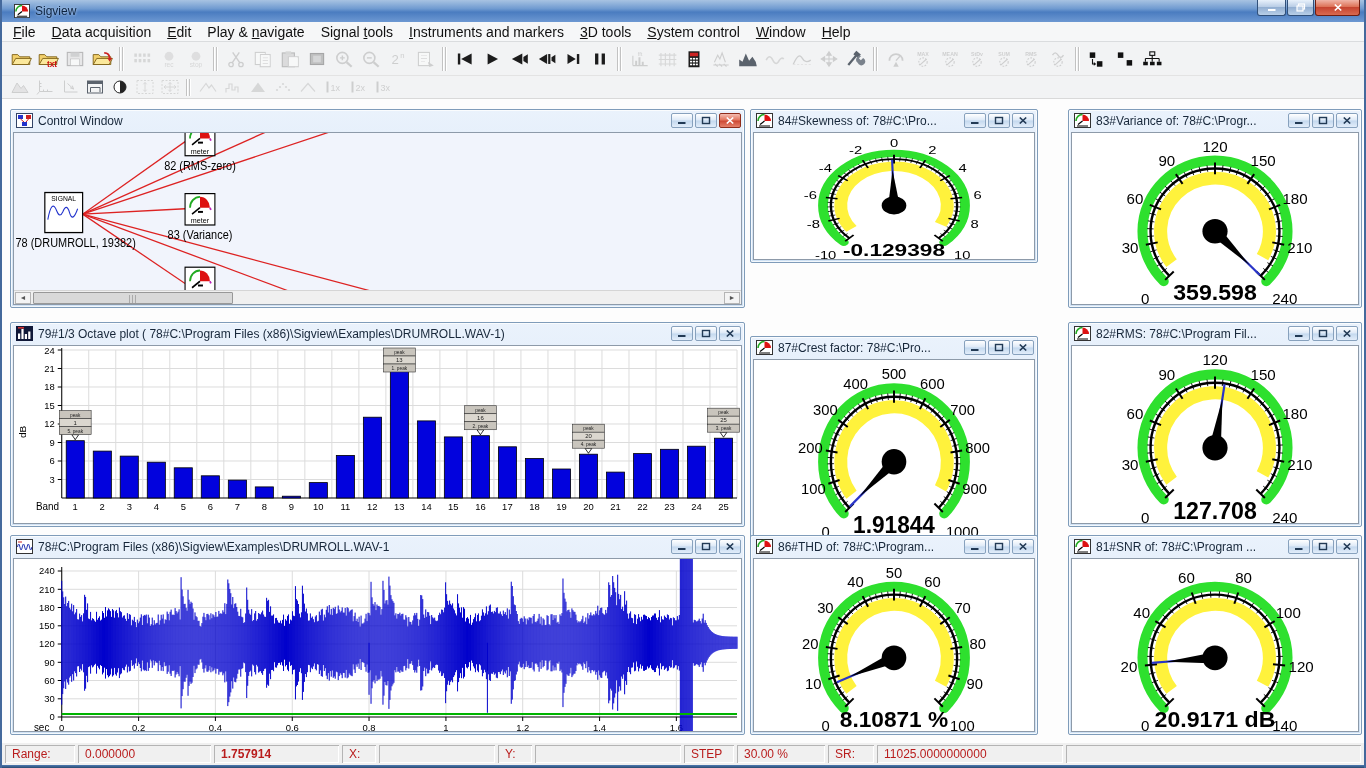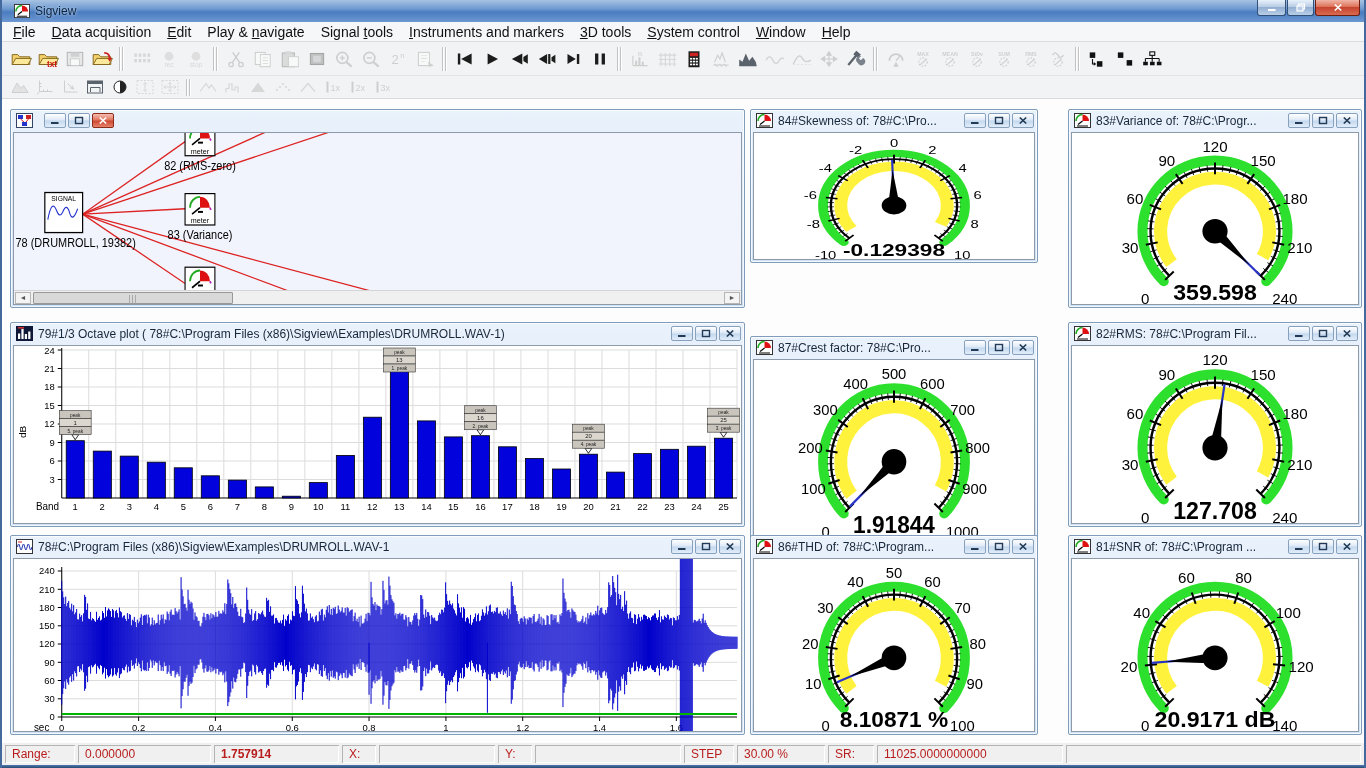--- a/index.html
+++ b/index.html
@@ -508,20 +508,21 @@
       <div class="cw-title">
         <span class="cw-ico">
             <svg viewBox="0 0 17 15">
               <rect x="0.5" y="0.5" width="16" height="14" fill="#fff" stroke="#334466"></rect>
               <rect x="2" y="2" width="5" height="4" fill="#2233cc"></rect>
               <rect x="10" y="2" width="5" height="4" fill="#cc2222"></rect>
               <rect x="6" y="9" width="5" height="4" fill="#2233cc"></rect>
               <path d="M4.5 6 L8 9 M12.5 6 L10 9" stroke="#cc2222"></path>
             </svg>
           </span>
+        <span class="cw-title-text">Control Window</span>
         <span class="cw-btns">
             <span class="cwb">
               <svg viewBox="0 0 10 9">
                 <rect x="1" y="6" width="7.5" height="2" fill="#223a55"></rect>
               </svg>
             </span>
             <span class="cwb">
               <svg viewBox="0 0 10 9">
                 <rect x="1.5" y="1.5" width="7" height="6" fill="none" stroke="#223a55" stroke-width="1.4"></rect>
               </svg>

